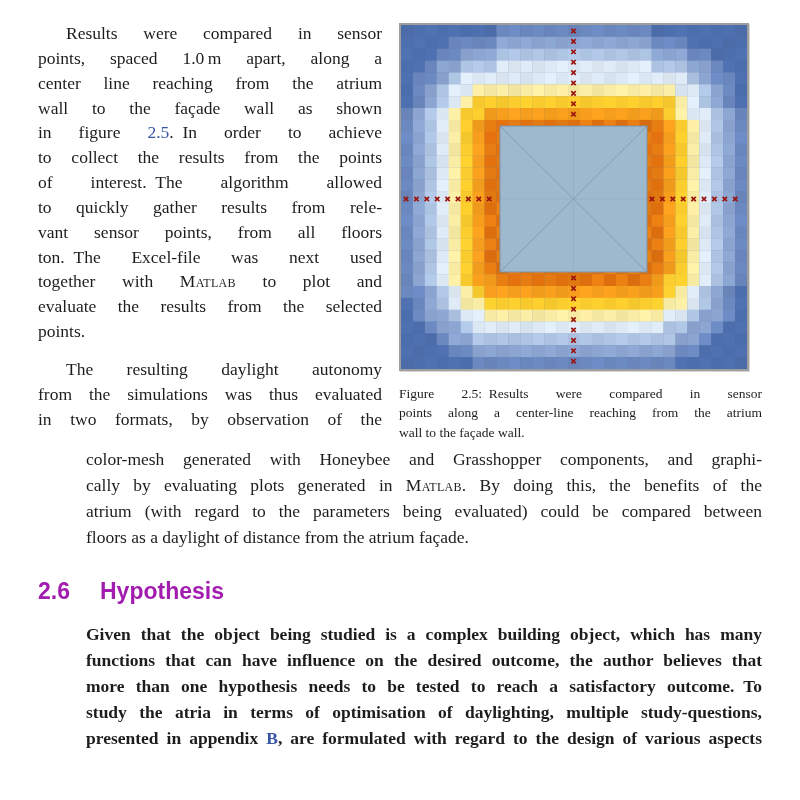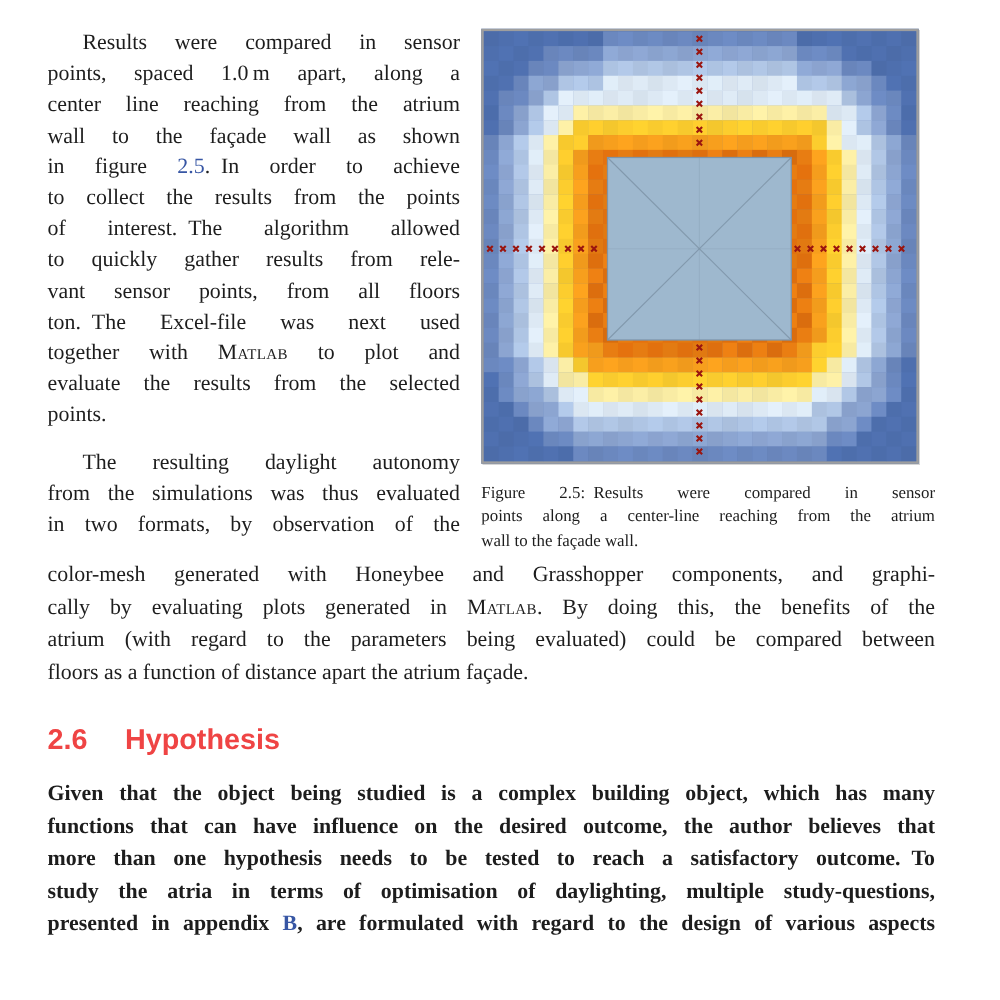--- a/index.html
+++ b/index.html
@@ -1,46 +1,46 @@
 <!DOCTYPE html>
 <html style="--link: #3756A4;"><head>
 <meta charset="utf-8">
 <style>
   html,body{margin:0;padding:0;background:#ffffff;}
   .page{
     position:relative;width:800px;height:800px;box-sizing:border-box;
-    padding:21px 52px 0 38px;background:#ffffff;overflow:hidden;
+    padding:21px 38px 0 38px;background:#ffffff;overflow:hidden;
     font-family:"Liberation Serif","DejaVu Serif",serif;color:#1d1d1d;
   }
   .toprow{display:flex;align-items:flex-start;}
   .col-narrow{width:344px;margin-right:17px;font-size:17.5px;}
   .col-narrow .tline{line-height:24.85px;}
   .col-right{width:363px;}
   .wideblock{font-size:17.5px;margin-top:4px;}
-  .wideblock .tline{line-height:26px;}
+  .wideblock .tline{line-height:26px;margin-left:48px;}
   .tline{text-align:justify;text-align-last:justify;}
   .tline.last{text-align-last:left;}
   .tline.ind{text-indent:28px;}
   .para2{margin-top:13px;}
   .link{color:var(--link,#3756A4);cursor:pointer;}
   .sc{font-variant:small-caps;letter-spacing:.3px;}
   .b{font-weight:normal;}
   .figframe{
     width:346px;height:344px;margin-top:2px;
     border:2px solid #9E9E9E;background:#4E6FAE;
     box-shadow:1px 1px 0 #d6d6d6;
   }
   .figframe svg{display:block;}
   .caption{
     margin-top:13px;width:363px;font-size:13.5px;line-height:19.4px;
   }
   .sechead{
     margin-top:24px;display:flex;gap:30px;align-items:baseline;
     font-family:"Liberation Sans","DejaVu Sans",sans-serif;
-    font-weight:700;font-size:23px;line-height:34px;color:#ef4444;
+    font-weight:700;font-size:23px;line-height:34px;color:#a21caf;
   }
   .para3{margin-top:13px;font-weight:bold;}
 </style>
 </head>
 <body>
 
 <div class="page">
 
   <div class="toprow">
 
@@ -966,21 +966,21 @@
           <div class="tline last">wall to the façade wall.</div>
         </div>
     </div>
 
   </div>
 
   <div class="wideblock">
       <div class="tline">color-mesh generated with Honeybee and Grasshopper components, and graphi-</div>
       <div class="tline">cally by evaluating plots generated in <span class="sc">Matlab</span>. By doing this, the benefits of the</div>
       <div class="tline">atrium (with regard to the parameters being evaluated) could be compared between</div>
-      <div class="tline last">floors as a function of distance apart the atrium façade.</div>
+      <div class="tline last">floors as a daylight of distance from the atrium façade.</div>
     </div>
 
   <div class="sechead">
     <span>2.6</span>
     <span>Hypothesis</span>
   </div>
 
   <div class="wideblock para3">
       <div class="tline">Given that the object being studied is a complex building object, which has many</div>
       <div class="tline">functions that can have influence on the desired outcome, the author believes that</div>

